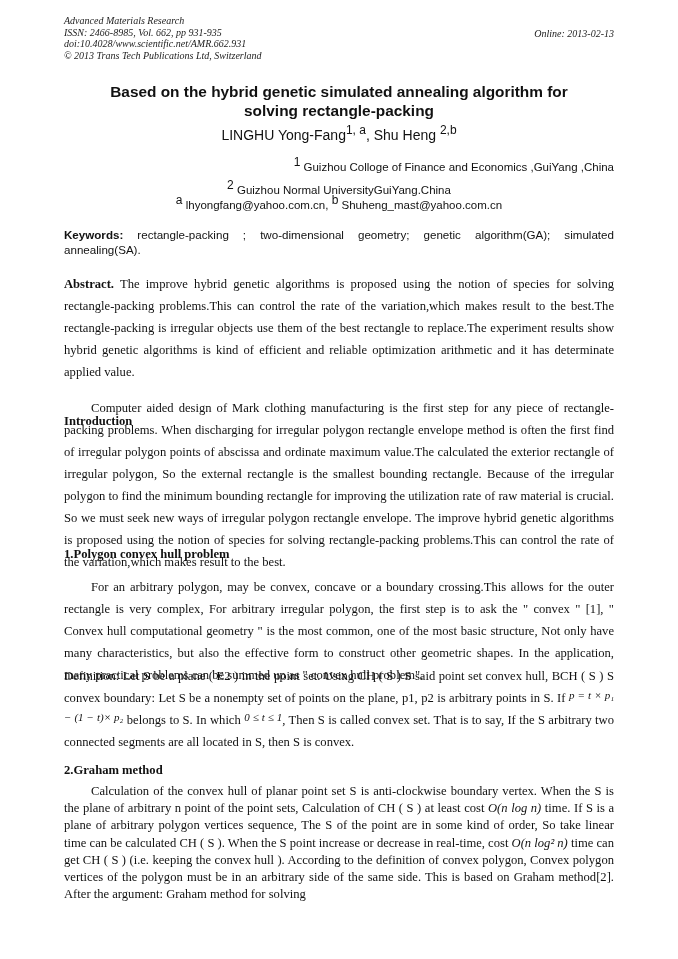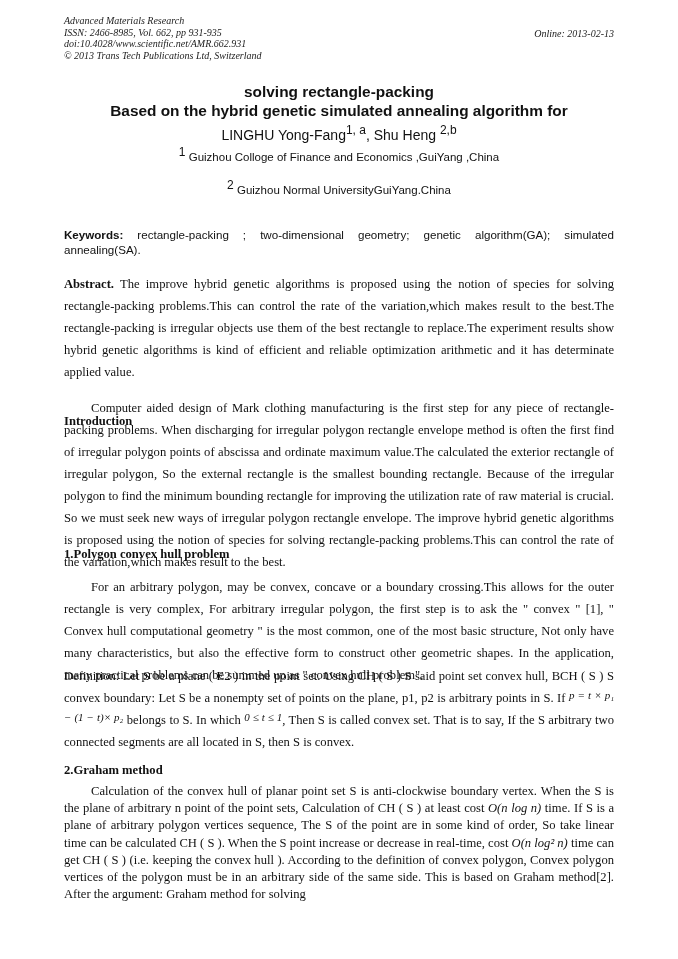--- a/index.html
+++ b/index.html
@@ -27,28 +27,29 @@
 
   <div class="hdr hdr-left">
     <div>Advanced Materials Research</div>
     <div>ISSN: 2466-8985, Vol. 662, pp 931-935</div>
     <div>doi:10.4028/www.scientific.net/AMR.662.931</div>
     <div>© 2013 Trans Tech Publications Ltd, Switzerland</div>
   </div>
   <div class="hdr hdr-right">Online: 2013-02-13</div>
 
   <div class="title">
+    <div>Based on the hybrid genetic simulated annealing algorithm for</div>
     <div>solving rectangle-packing</div>
-    <div>Based on the hybrid genetic simulated annealing algorithm for</div>
   </div>
 
   <div class="authors"><span>LINGHU Yong-Fang</span><sup>1, a</sup><span>, </span><span>Shu Heng </span><sup>2,b</sup></div>
 
-  <div class="aff" style="top:145px;"><sup>1</sup><span> Guizhou Colloge of Finance and Economics ,GuiYang ,China</span></div>
+  <div class="aff" style="top:155px;text-align:right;"><sup>1</sup><span> Guizhou Colloge of Finance and Economics ,GuiYang ,China</span></div>
   <div class="aff" style="top:178px;"><sup>2</sup><span> Guizhou Normal UniversityGuiYang.China</span></div>
+  <div class="aff" style="top:193px;"><sup>a</sup><span> lhyongfang@yahoo.com.cn, </span><sup>b</sup><span> Shuheng_mast@yahoo.com.cn</span></div>
 
   <div class="body-text kw" style="top:227px;"><b>Keywords:</b><span>  rectangle-packing ; two-dimensional geometry; genetic algorithm(GA); simulated annealing(SA).</span></div>
 
   <div class="body-text" style="top:273px;"><b>Abstract.</b><span> The improve hybrid genetic algorithms is proposed using the notion of species for solving rectangle-packing problems.This can control the rate of the variation,which makes result to the best.The rectangle-packing is irregular objects use them of the best rectangle to replace.The experiment results show hybrid genetic algorithms is kind of efficient and reliable optimization arithmetic and it has determinate applied value.</span></div>
 
   <div class="heading" style="top:374px;margin-top:39px;">Introduction</div>
   <div class="body-text indent" style="top:397px;">Computer aided design of Mark clothing manufacturing is the first step for any piece of rectangle-packing problems. When discharging for irregular polygon rectangle envelope method is often the first find of irregular polygon points of abscissa and ordinate maximum value.The calculated the exterior rectangle of irregular polygon, So the external rectangle is the smallest bounding rectangle. Because of the irregular polygon to find the minimum bounding rectangle for improving the utilization rate of raw material is crucial. So we must seek new ways of irregular polygon rectangle envelope. The improve hybrid genetic algorithms is proposed using the notion of species for solving rectangle-packing problems.This can control the rate of the variation,which makes result to the best.</div>
 
   <div class="heading" style="top:546px;">1.Polygon convex hull problem</div>
   <div class="body-text indent" style="top:576px;">For an arbitrary polygon, may be convex, concave or a boundary crossing.This allows for the outer rectangle is very complex, For arbitrary irregular polygon, the first step is to ask the " convex " [1], " Convex hull computational geometry " is the most common, one of the most basic structure, Not only have many characteristics, but also the effective form to construct other geometric shapes. In the application, many practical problems can be summed up as " convex hull problem".</div>

